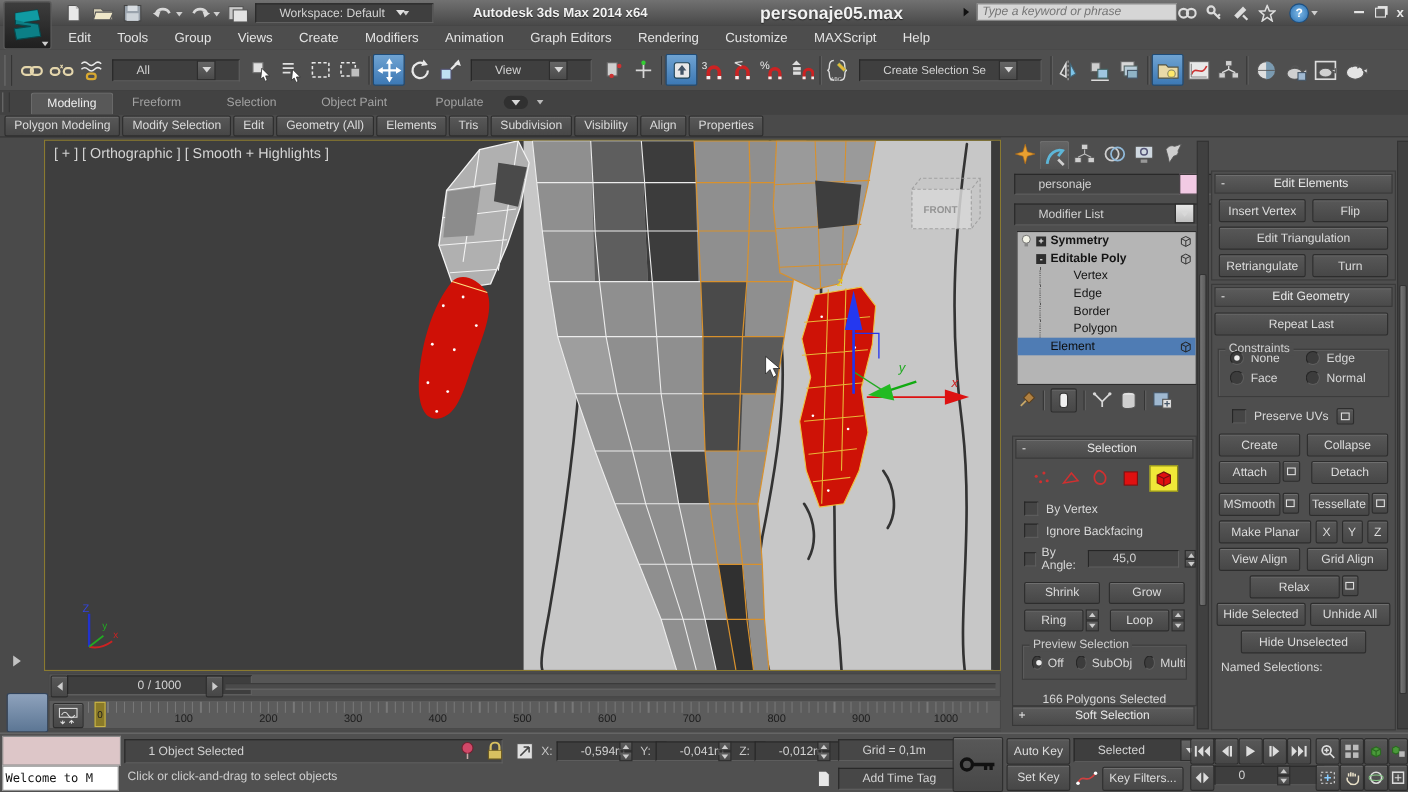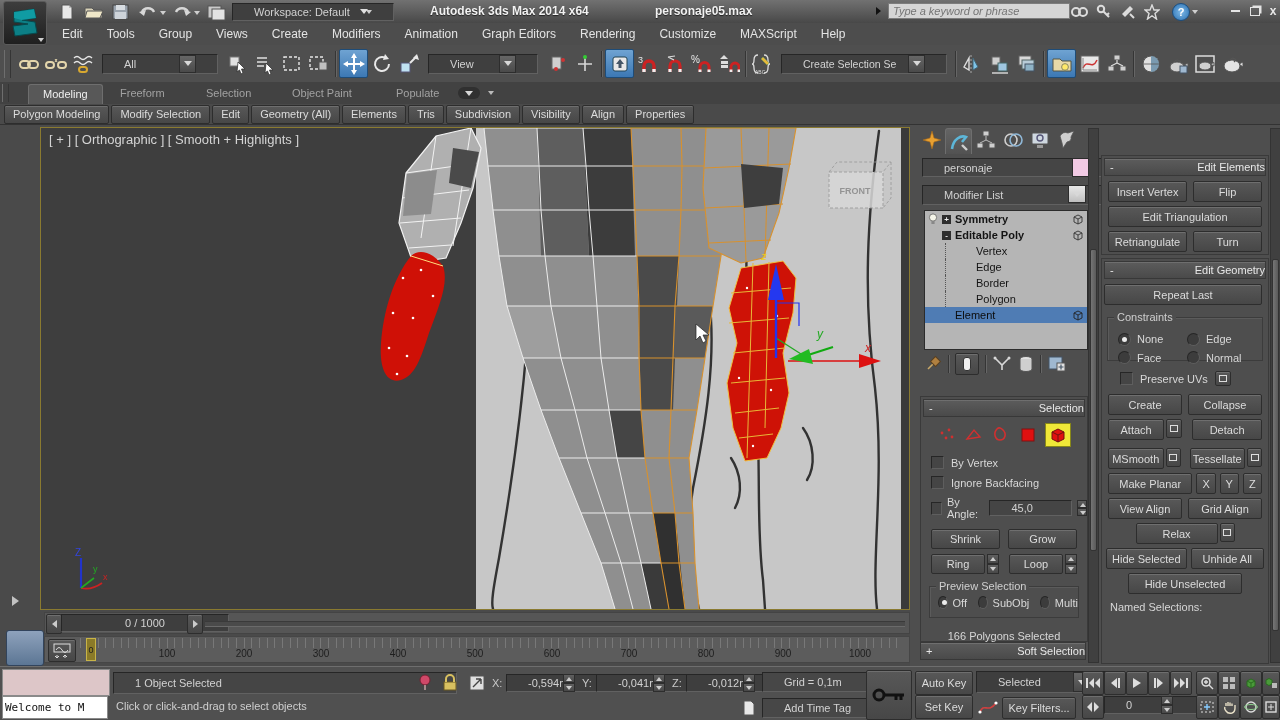--- a/index.html
+++ b/index.html
@@ -1,21 +1,21 @@
 <!DOCTYPE html>
 <html><head>
 <meta charset="utf-8">
 <style>
   html,body{margin:0;padding:0;background:#2a2a2a}
   #app{position:relative;width:1280px;height:720px;background:#4a4a4a;font-family:"Liberation Sans",sans-serif;font-size:11px;color:#d8d8d8;overflow:hidden;user-select:none}
   .a{position:absolute}
   .b{background:linear-gradient(#585858,#474747);border:1px solid #2d2d2d;box-shadow:inset 0 1px 0 rgba(255,255,255,.14);border-radius:2px;color:#dcdcdc;display:flex;align-items:center;justify-content:center;font-size:11px;white-space:nowrap;overflow:hidden}
   .sunk{background:#3b3b3b;border:1px solid;border-color:#262626 #616161 #616161 #262626;color:#d2d2d2;display:flex;align-items:center;padding:0 21px;white-space:nowrap;overflow:hidden}
   .rollhead{background:linear-gradient(#5c5c5c,#4a4a4a);border:1px solid #383838;box-shadow:inset 0 1px 0 rgba(255,255,255,.12);color:#e8e8e8;display:flex;align-items:center}
-  .rollhead .t{flex:1;text-align:right}
+  .rollhead .t{flex:1;text-align:center}
   .gb{border:1px solid #3c3c3c;box-shadow:inset 1px 1px 0 rgba(255,255,255,.08)}
   .legend{position:absolute;top:-7px;left:6px;background:#4e4e4e;padding:0 3px;color:#cfcfcf}
   .chk{width:11px;height:11px;background:#454545;border:1px solid;border-color:#262626 #5e5e5e #5e5e5e #262626}
   .radio{width:11px;height:11px;border-radius:50%;background:#3c3c3c;border:1px solid;border-color:#262626 #5e5e5e #5e5e5e #262626;position:relative}
   .radio.on::after{content:"";position:absolute;left:2.5px;top:2.5px;width:5px;height:5px;border-radius:50%;background:#ececec}
   .darr{width:15px;background:linear-gradient(#666,#4a4a4a);border:1px solid #2d2d2d;display:flex;align-items:center;justify-content:center}
   .darr::after{content:"";border-left:4px solid transparent;border-right:4px solid transparent;border-top:5px solid #d8d8d8}
   .spin{display:flex;flex-direction:column;width:12px}
   .spin i{flex:1;background:linear-gradient(#606060,#484848);border:1px solid #2d2d2d;position:relative}
   .spin i.up::after,.spin i.dn::after{content:"";position:absolute;left:2px;top:2px;border-left:3px solid transparent;border-right:3px solid transparent}
@@ -77,21 +77,21 @@
 
   <div class="a sunk" style="left:232px;top:3px;width:118px;height:16px;background:#3f3f3f">
     <span class="lbl" style="flex:1;font-size:11px">Workspace: Default</span>
     <span style="border-left:3px solid transparent;border-right:3px solid transparent;border-top:4px solid #cfcfcf"></span>
   </div>
   <span class="a" style="left:360px;top:9px;border-left:4px solid transparent;border-right:4px solid transparent;border-top:5px solid #e0e0e0"></span>
 
   <div class="a" style="left:430px;top:4px;font-size:12px;font-weight:bold;color:#f2f2f2;text-shadow:0 1px 1px #222">
     <span>Autodesk 3ds Max 2014 x64</span>
   </div>
-  <div class="a" style="left:655px;top:4px;font-size:12px;font-weight:bold;color:#f2f2f2;text-shadow:0 1px 1px #222">
+  <div class="a" style="left:691px;top:4px;font-size:16px;font-weight:bold;color:#f2f2f2;text-shadow:0 1px 1px #222">
     <span>personaje05.max</span>
   </div>
   <span class="a" style="left:876px;top:7px;border-top:4px solid transparent;border-bottom:4px solid transparent;border-left:5px solid #111"></span>
 
   <input class="a" style="left: 888px; top: 3px; width: 172px; height: 14px; background: rgb(214, 214, 214); border: 1px solid rgb(125, 125, 125); font-style: italic; font-size: 11px; color: rgb(85, 85, 85); padding: 0px 4px; font-family: &quot;Liberation Sans&quot;, sans-serif;" placeholder="Type a keyword or phrase">
   <svg class="a" style="left:1070px;top:4px" width="18" height="16" viewBox="0 0 18 16">
       <circle cx="6" cy="8" r="4" fill="none" stroke="#dcdcdc" stroke-width="2"></circle>
       <circle cx="13" cy="8" r="4" fill="none" stroke="#dcdcdc" stroke-width="2"></circle>
     </svg>
   <svg class="a" style="left:1096px;top:4px" width="16" height="16" viewBox="0 0 16 16">
@@ -767,21 +767,21 @@
     <div class="a" style="left:191px;top:133px;width:166px;height:404px;border:1px solid #3a3a3a;background:#4e4e4e">
       <div class="rollhead" style="height:16px;margin:2px">
           <span style="padding:0 5px">-</span>
           <span class="t">Edit Geometry</span>
         </div>
       <div class="b" style="margin:5px 6px 0 2px;height:19px">
           <span>Repeat Last</span>
         </div>
       <div class="gb" style="position:relative;margin:12px 5px 0 5px;height:42px">
         <span class="legend">Constraints</span>
-        <div style="display:flex;align-items:flex-start;gap:6px;margin:15px 0 0 10px">
+        <div style="display:flex;align-items:center;gap:6px;margin:1px 0 0 10px">
           <span class="radio on"></span>
             <span style="width:44px">None</span>
           <span class="radio"></span>
             <span>Edge</span>
         </div>
         <div style="display:flex;align-items:center;gap:6px;margin:5px 0 0 10px">
           <span class="radio"></span>
             <span style="width:44px">Face</span>
           <span class="radio"></span>
             <span>Normal</span>

